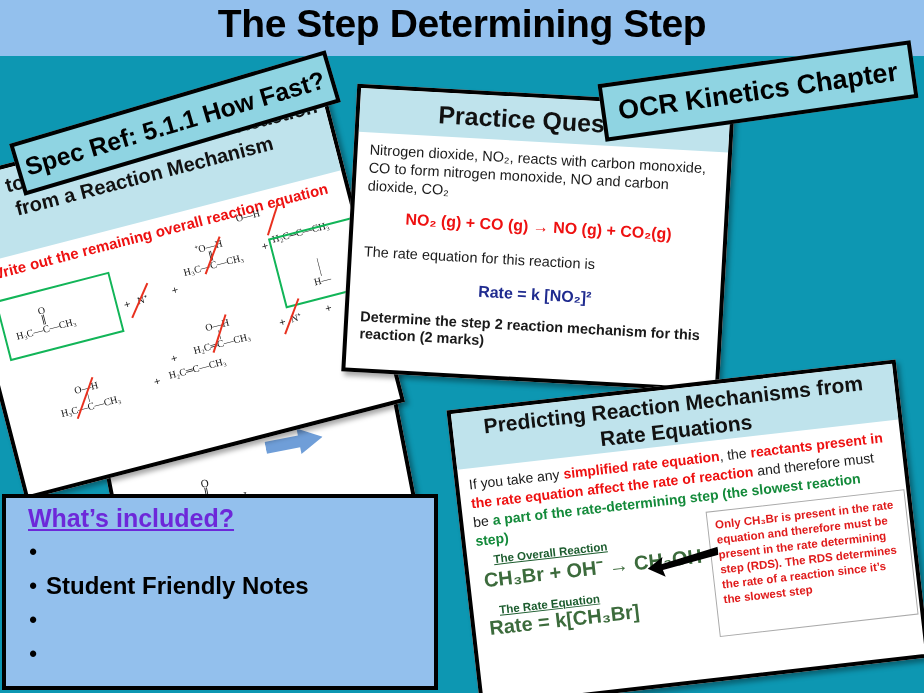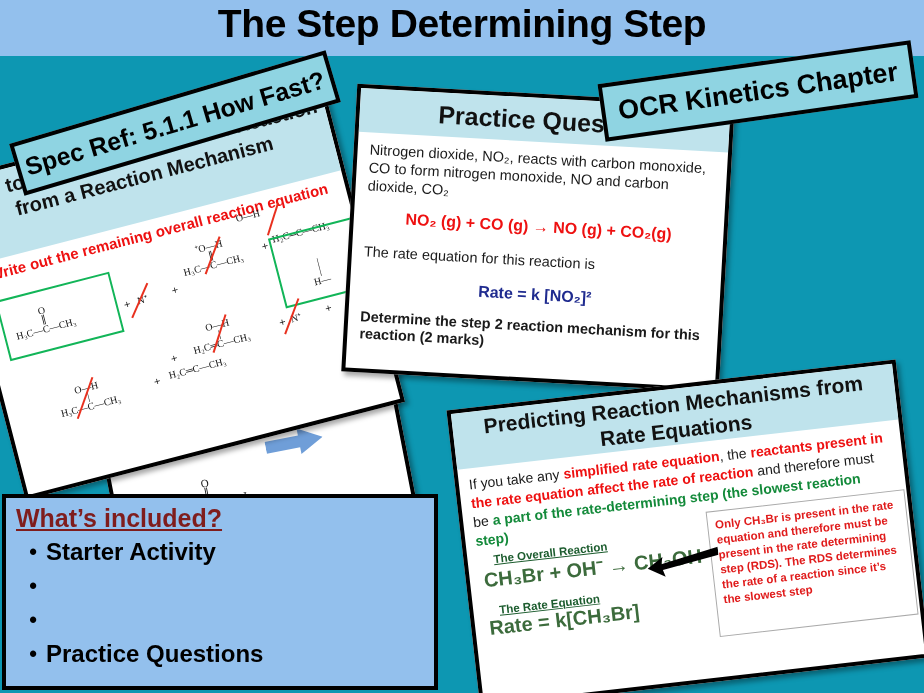--- a/index.html
+++ b/index.html
@@ -241,24 +241,24 @@
   #whats-included {
     position: absolute;
     left: 2px; top: 494px;
     width: 436px; height: 196px;
     background: #93c0ed;
     border: 4px solid #000;
     z-index: 8;
     padding: 6px 10px 0 10px;
   }
   #whats-included h2 {
-    margin: 0 0 2px 0;
+    margin: 0 0 2px 12px;
     font-size: 25px;
     font-weight: bold;
-    color: #7f1d1d;
+    color: #6d28d9;
     text-decoration: underline;
   }
   #whats-included ul {
     margin: 0; padding: 0 0 0 4px; list-style: none;
   }
   #whats-included li {
     font-size: 24px;
     font-weight: bold;
     color: #000;
     line-height: 34px;
@@ -398,28 +398,27 @@
     <div class="note-box">
       <span class="r">Only CH₃Br is present in the rate equation and therefore must be present in the rate determining step (RDS). The RDS determines the rate of a reaction since it’s the slowest step</span>
     </div>
   </div>
 
   <div id="whats-included">
     <h2>What’s included?</h2>
     <ul>
       <li>
           <span class="bullet">•</span>
-          <span>Starter Activity</span>
+        </li>
+      <li>
+          <span class="bullet">•</span>
+          <span>Student Friendly Notes</span>
         </li>
       <li>
           <span class="bullet">•</span>
         </li>
       <li>
           <span class="bullet">•</span>
         </li>
-      <li>
-          <span class="bullet">•</span>
-          <span>Practice Questions</span>
-        </li>
     </ul>
   </div>
 
 </div>
 
 </body></html>

